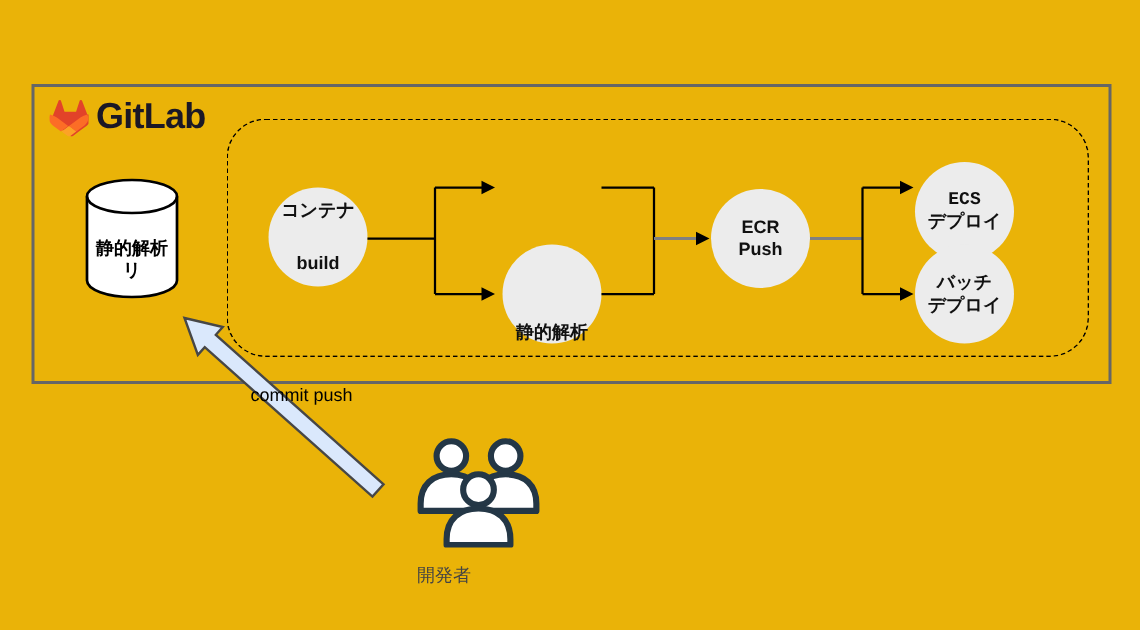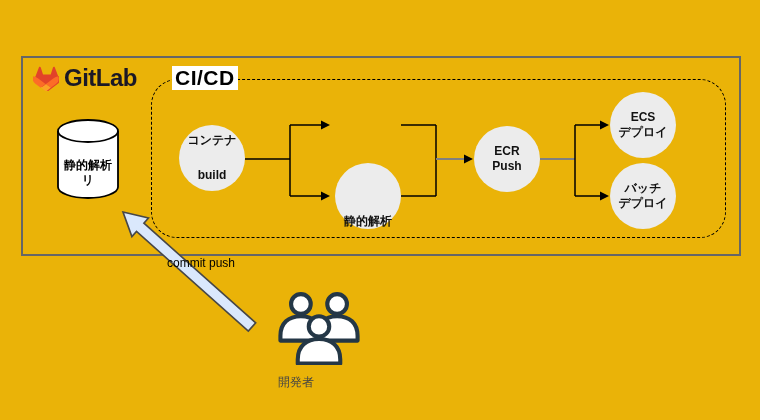--- a/index.html
+++ b/index.html
@@ -29,21 +29,21 @@
   .node {
     position:absolute; width:66px; height:66px; border-radius:50%;
     background:#ececec; display:flex; flex-direction:column;
     align-items:center; justify-content:center; text-align:center;
     font-size:12px; font-weight:bold; color:#111; line-height:15px;
   }
   .node-build { left:179px; top:125px;gap:20px; }
   .node-test  { left:335px; top:92px;  }
   .node-static{ left:335px; top:163px;justify-content:flex-end; }
   .node-ecr   { left:474px; top:126px; }
-  .node-ecs   { left:610px; top:92px;  }
+  .node-ecs   { left:610px; top:108px;font-family:Liberation Mono, monospace;  }
   .node-batch { left:610px; top:163px; }
   .connectors, .commit-arrow-svg {
     position:absolute; left:0; top:0; width:760px; height:420px; pointer-events:none;
   }
   .cylinder-svg { position:absolute; left:56px; top:118px; }
   .cyl-label {
     position:absolute; left:56px; top:158px; width:64px; text-align:center;
     font-size:12px; font-weight:bold; color:#000; line-height:15px;
   }
   .commit-label {
@@ -74,21 +74,20 @@
   <svg class="cylinder-svg" width="64" height="82" viewBox="0 0 64 82">
     <path d="M2,13 a30,11 0 0 1 60,0 L62,69 a30,11 0 0 1 -60,0 Z" fill="#fff" stroke="#000" stroke-width="1.8"></path>
     <path d="M2,13 a30,11 0 0 0 60,0" fill="none" stroke="#000" stroke-width="1.8"></path>
   </svg>
   <div class="cyl-label">
     <div>静的解析</div>
     <div>リ</div>
   </div>
 
   <div class="cicd-box"></div>
-  <div class="cicd-title">CI/CD</div>
 
   <div class="node node-build">
     <div>コンテナ</div>
     <div>build</div>
   </div>
   <div class="node node-static">
     <div>静的解析</div>
     <div></div>
   </div>
   <div class="node node-ecr">

